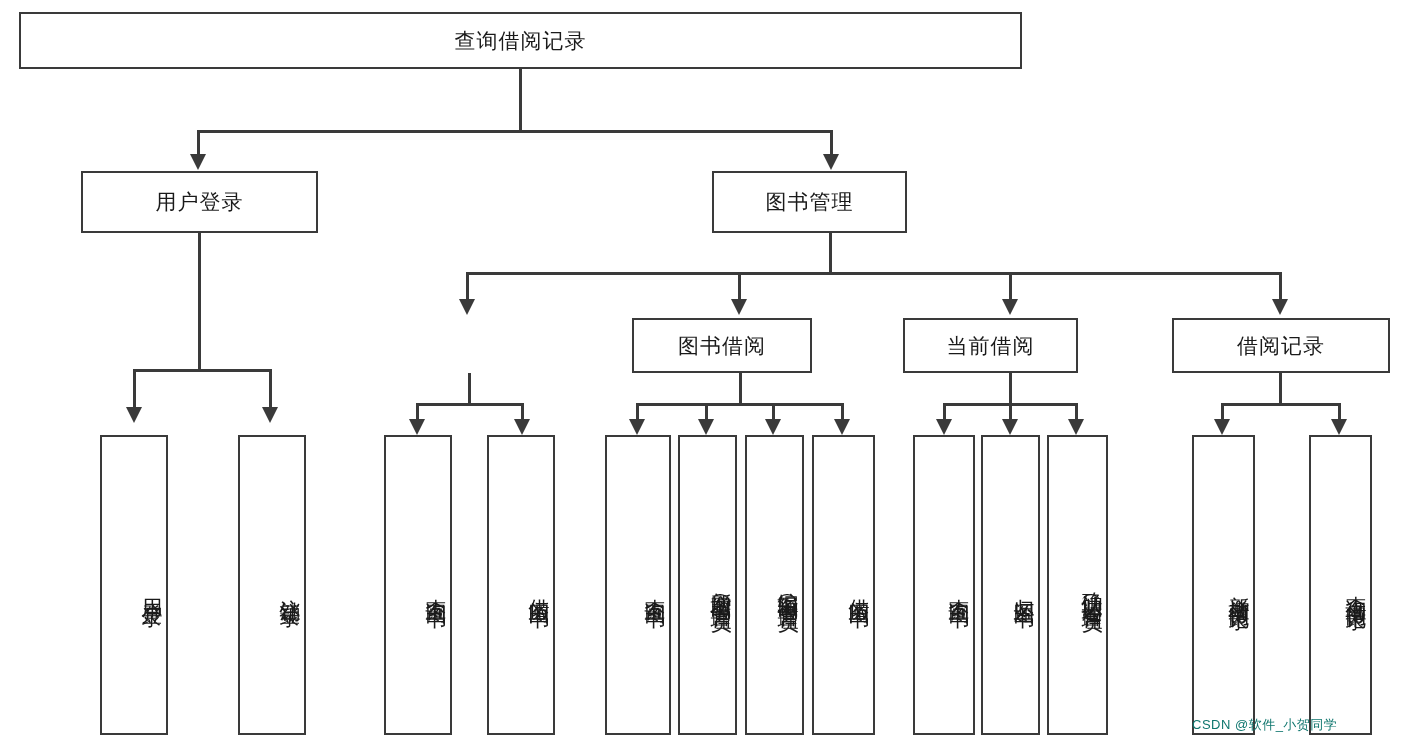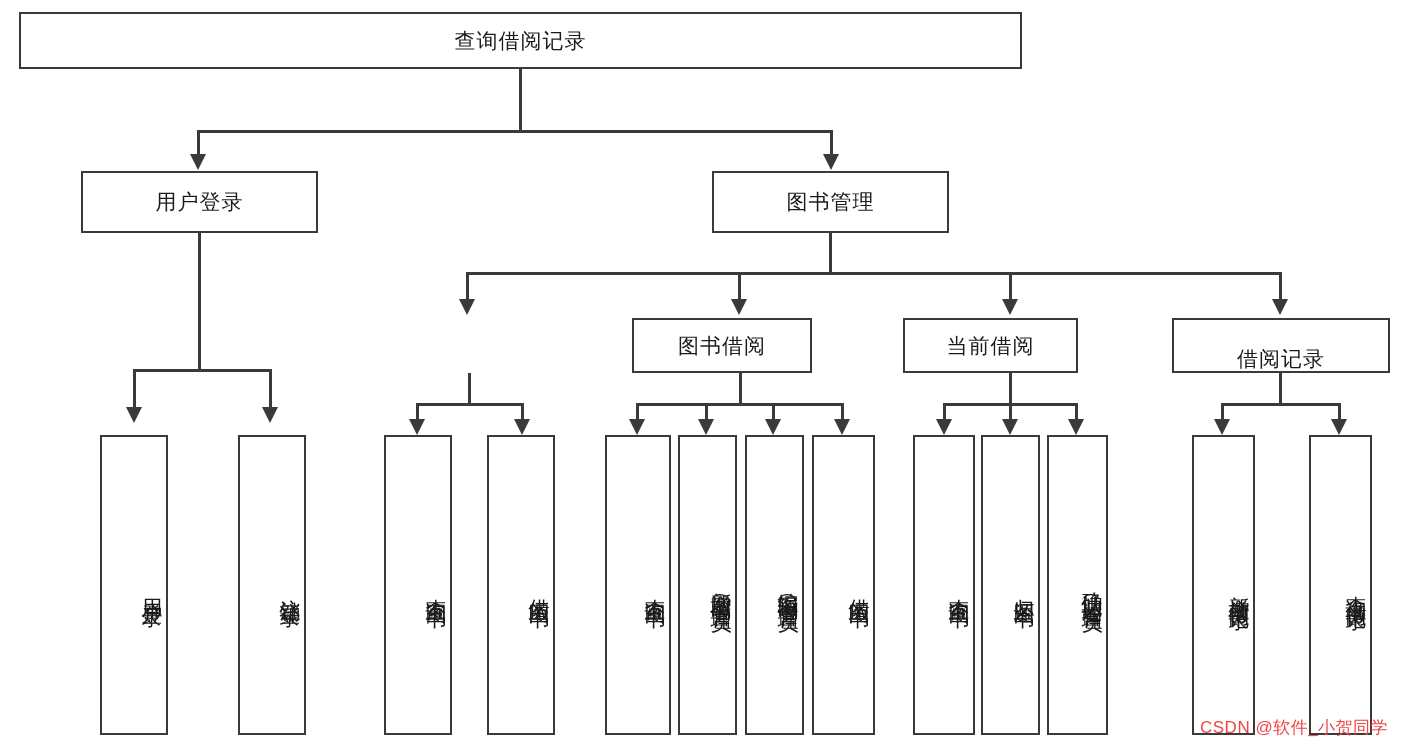--- a/index.html
+++ b/index.html
@@ -59,26 +59,25 @@
   .arrow {
     position: absolute;
     width: 0;
     height: 0;
     border-left: 8px solid transparent;
     border-right: 8px solid transparent;
     border-top: 16px solid #3a3a3a;
   }
   .watermark {
     position: absolute;
-    color: #ef4444;
-    font-size: 17px;
+    color: #0f766e;
+    font-size: 13px;
     letter-spacing: 0.5px;
     white-space: nowrap;
     pointer-events: none;
-    margin-left: 8px;
   }
 </style>
 </head>
 <body>
 
 <div id="canvas">
 
   <div class="node horiz title-node" style="left:19px; top:12px; width:1003px; height:57px;">
     <span>查询借阅记录</span>
   </div>
@@ -90,21 +89,21 @@
   <div class="edge v" style="left:197px; top:130px; width:3px; height:28px;"></div>
   <div class="arrow" style="left:190px; top:154px;"></div>
 
   <div class="edge v" style="left:830px; top:130px; width:3px; height:28px;"></div>
   <div class="arrow" style="left:823px; top:154px;"></div>
 
   <div class="node horiz" style="left:81px; top:171px; width:237px; height:62px;">
     <span>用户登录</span>
   </div>
 
-  <div class="node horiz" style="left:712px; top:171px; width:237px; height:62px;">
+  <div class="node horiz" style="left:712px; top:171px; width:195px; height:62px;">
     <span>图书管理</span>
   </div>
 
   <div class="edge v" style="left:198px; top:233px; width:3px; height:139px;"></div>
   <div class="edge h" style="left:133px; top:369px; width:139px; height:3px;"></div>
   <div class="edge v" style="left:133px; top:369px; width:3px; height:42px;"></div>
   <div class="arrow" style="left:126px; top:407px;"></div>
   <div class="edge v" style="left:269px; top:369px; width:3px; height:42px;"></div>
   <div class="arrow" style="left:262px; top:407px;"></div>
 
@@ -122,21 +121,21 @@
 
   <div class="edge v" style="left:1279px; top:272px; width:3px; height:32px;"></div>
   <div class="arrow" style="left:1272px; top:299px;"></div>
 
   <div class="node horiz" style="left:632px; top:318px; width:180px; height:55px;">
     <span>图书借阅</span>
   </div>
   <div class="node horiz" style="left:903px; top:318px; width:175px; height:55px;">
     <span>当前借阅</span>
   </div>
-  <div class="node horiz" style="left:1172px; top:318px; width:218px; height:55px;align-items:flex-end;">
+  <div class="node horiz" style="left:1172px; top:318px; width:218px; height:55px;">
     <span>借阅记录</span>
   </div>
 
   <div class="edge v" style="left:468px; top:373px; width:3px; height:32px;"></div>
   <div class="edge h" style="left:416px; top:403px; width:108px; height:3px;"></div>
   <div class="edge v" style="left:416px; top:403px; width:3px; height:19px;"></div>
   <div class="arrow" style="left:409px; top:419px;"></div>
   <div class="edge v" style="left:521px; top:403px; width:3px; height:19px;"></div>
   <div class="arrow" style="left:514px; top:419px;"></div>
 

